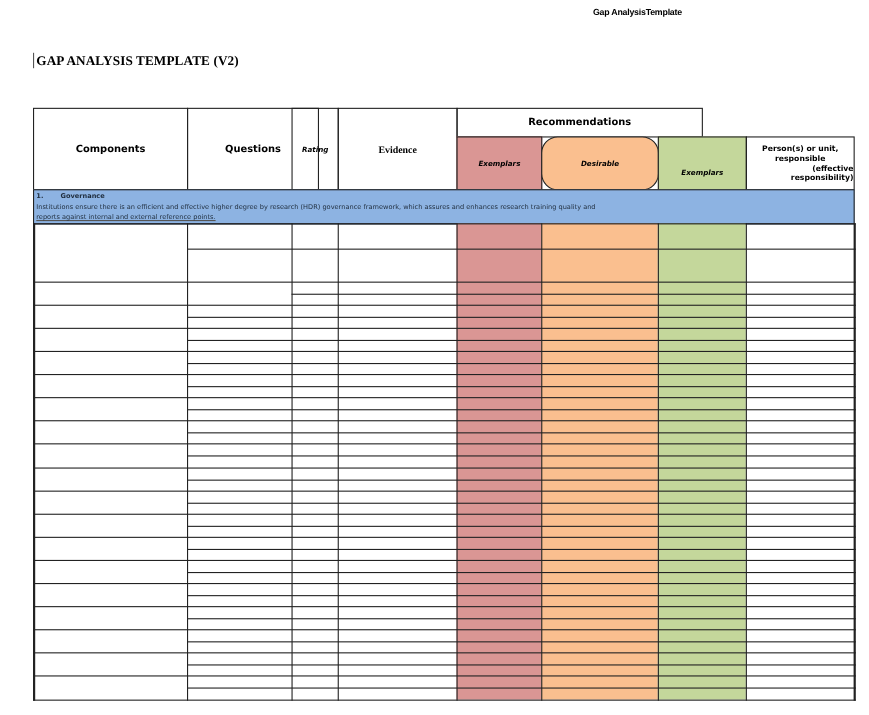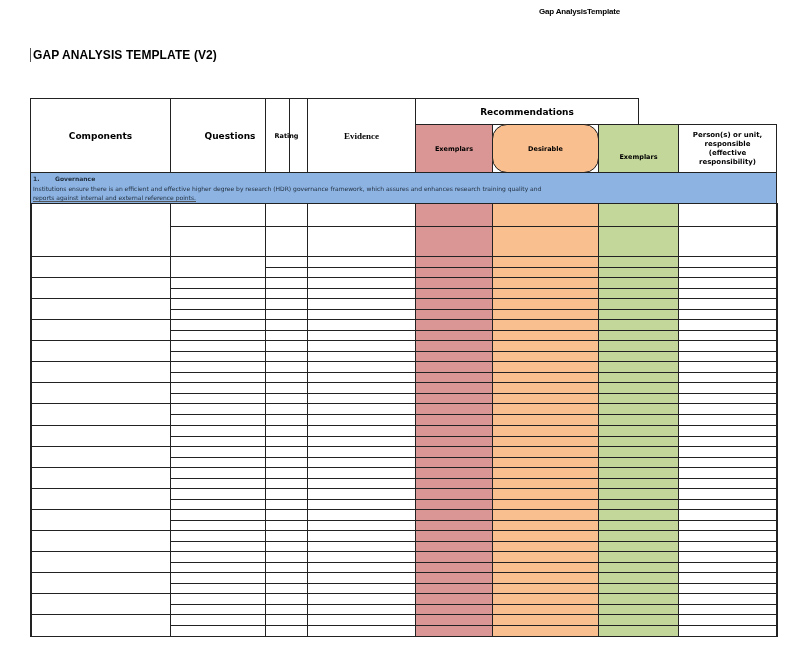--- a/index.html
+++ b/index.html
@@ -1,24 +1,24 @@
 <!DOCTYPE html>
 <html><head>
 <meta charset="utf-8">
 <style>
   html, body { margin:0; padding:0; background:#ffffff; }
   body { width:790px; height:650px; position:relative; overflow:hidden; font-family:"Liberation Sans", sans-serif; color:#000; }
   .page-header { position:absolute; left:539px; top:7px; font-size:8px; font-family:"Liberation Sans", sans-serif; letter-spacing:-0.2px;font-weight:bold; }
   .title-caret { position:absolute; left:30px; top:48px; width:1px; height:14px; background:#555; }
-  .doc-title { position:absolute; left:33px; top:48px; font-size:12px; font-weight:bold; font-family:Liberation Sans, sans-serif; letter-spacing:0.1px; }
+  .doc-title { position:absolute; left:33px; top:48px; font-size:12px; font-weight:bold; font-family:Liberation Serif, serif; letter-spacing:0.1px; }
   .abs { position:absolute; box-sizing:border-box; }
   .hcell { border:1.5px solid #222; display:flex; align-items:center; justify-content:center; text-align:center; font-family:"DejaVu Sans", sans-serif; font-weight:bold; }
   .h-big { font-size:9px; }
-  .h-small { font-size:6.5px; }
-  .h-mid { font-size:7px; line-height:9px; }
+  .h-small { font-size:6.5px;font-style:italic; }
+  .h-mid { font-size:7px; line-height:9px;text-align:right; }
   .band { background:#8db3e2; border:1.5px solid #222; font-family:"DejaVu Sans", sans-serif; font-size:6px; color:#1f2d3d; padding:1px 2px; line-height:9.5px; overflow:hidden; }
   .band .num { font-weight:bold; display:inline-block; width:22px; }
   .band .sec { font-weight:bold; }
   .band .desc-2 { text-decoration:underline; text-decoration-color:#555; }
   .colfill { position:absolute; top:203px; height:433px; }
   .hline { position:absolute; height:1px; background:#222; }
   .vline { position:absolute; width:1px; background:#222; }
   .cell { position:absolute; }
 </style>
 </head>

